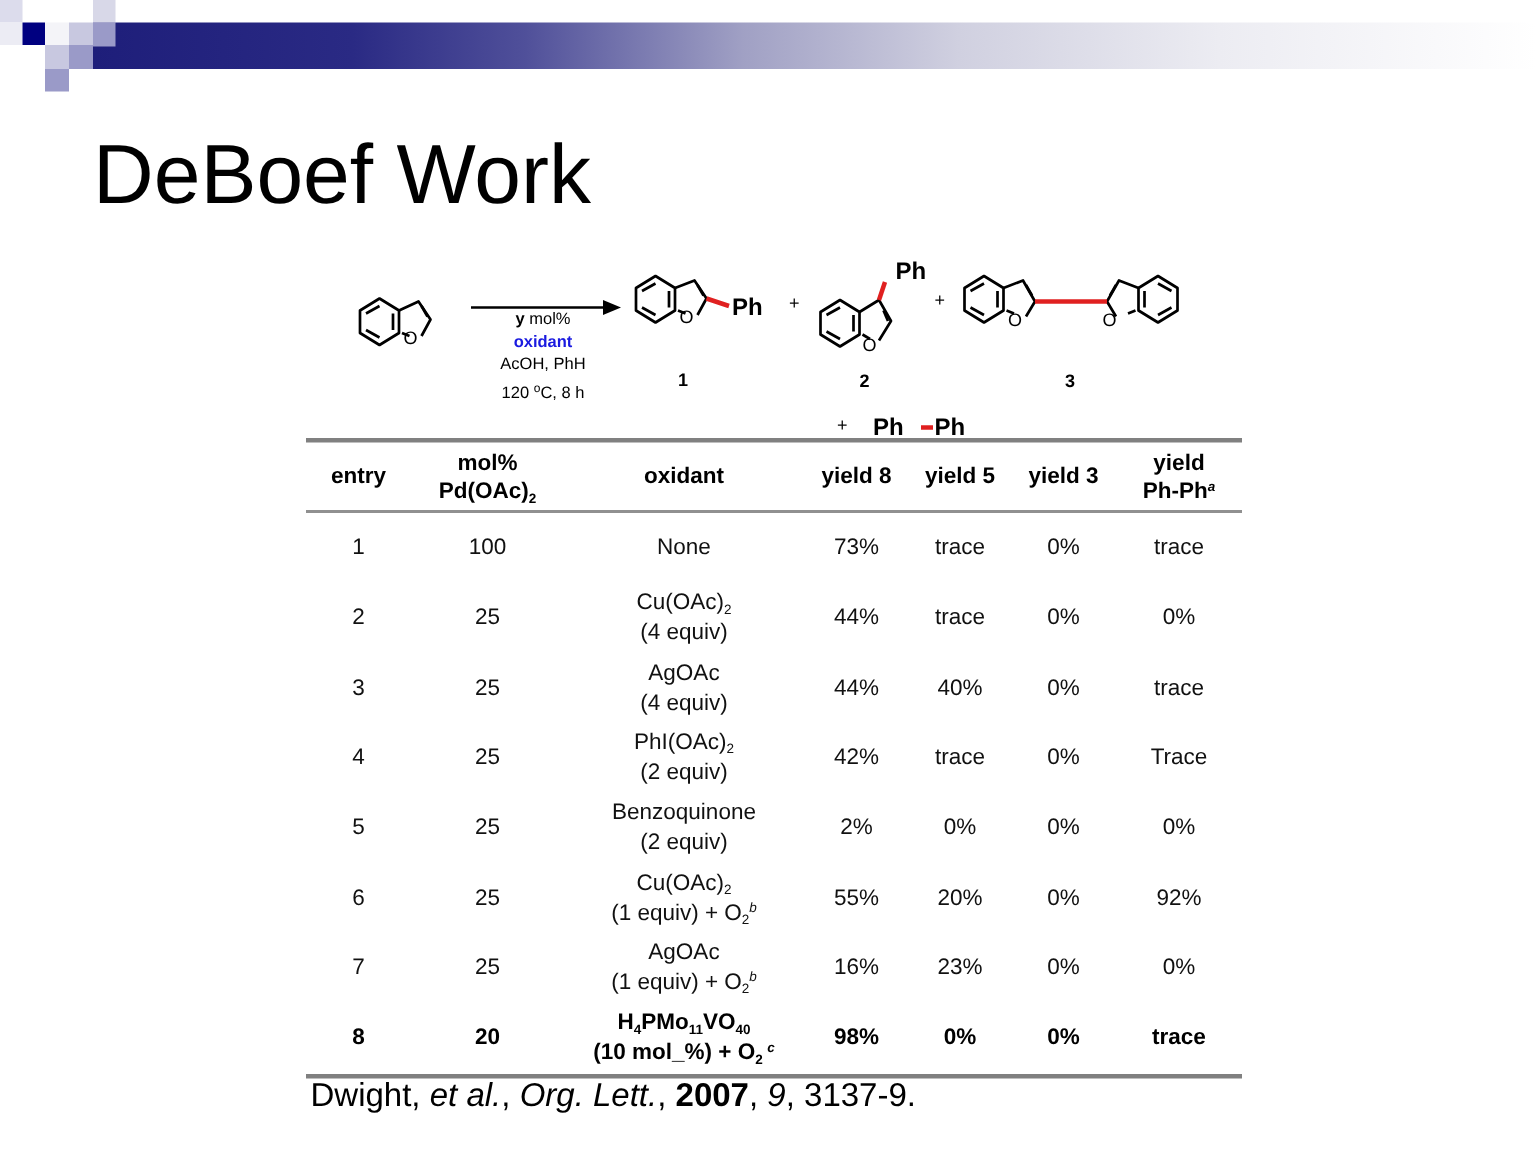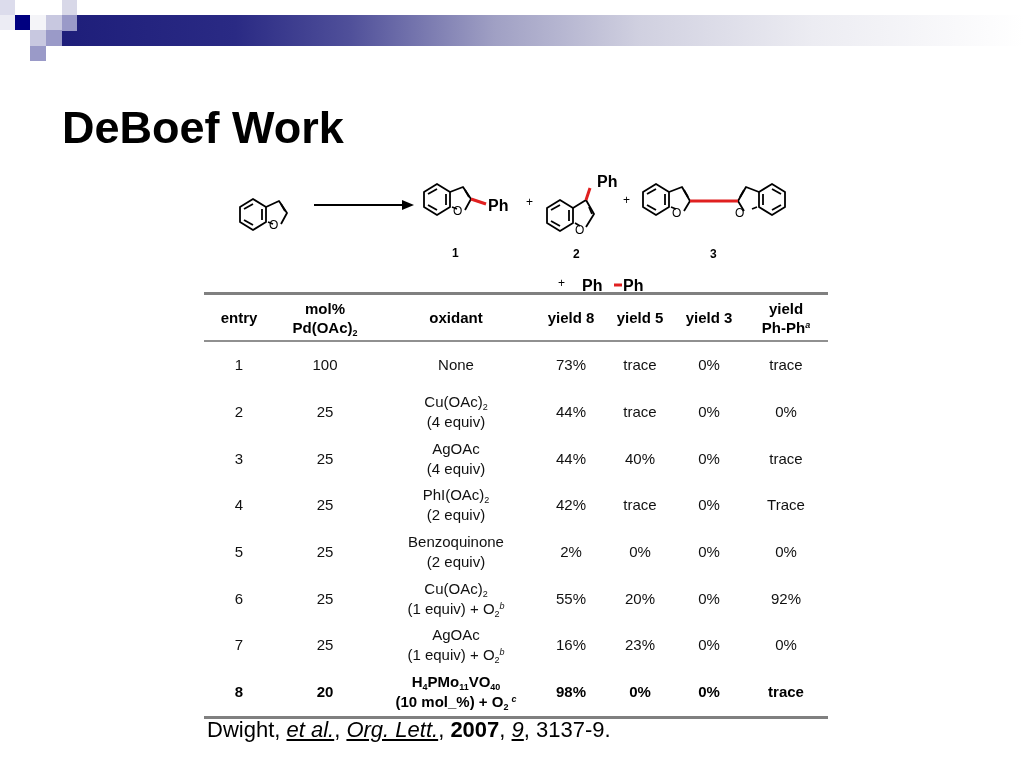--- a/index.html
+++ b/index.html
@@ -20,22 +20,22 @@
   .sq3 { left: 0; top: 15px; width: 15px; height: 15px; background: #ececf4; }
   .sq4 { left: 30px; top: 30px; width: 16px; height: 16px; background: #c8c8e0; }
   .sq5 { left: 46px; top: 15px; width: 16px; height: 16px; background: #c8c8e0; }
   .sq6 { left: 46px; top: 30px; width: 16px; height: 16px; background: #9a9ac8; }
   .sq7 { left: 62px; top: 0px; width: 15px; height: 15px; background: #d8d8e8; }
   .sq8 { left: 62px; top: 15px; width: 15px; height: 16px; background: #9a9ac8; }
   .sq9 { left: 30px; top: 46px; width: 16px; height: 15px; background: #9a9ac8; }
   .sq10 { left: 30px; top: 15px; width: 16px; height: 15px; background: #f4f4f8; }
 
   .title {
-    position: absolute; left: 62px; top: 96px;
-    font-size: 45px; line-height: 64px; font-weight: bold;
+    position: absolute; left: 62px; top: 84px;
+    font-size: 56px; line-height: 64px; font-weight: normal;
     letter-spacing: 0px;
   }
 
   
   .scheme { position: absolute; left: 230px; top: 160px; width: 600px; height: 135px; }
   .scheme svg { position: absolute; left: 0; top: 0; }
   .cond {
     position: absolute; left: 82px; width: 100px; text-align: center;
     font-size: 11px; line-height: 15px;
   }
@@ -68,21 +68,21 @@
   .c-mol { width: 102px; }
   .c-ox { width: 160px; }
   .c-y1 { width: 70px; }
   .c-y2 { width: 68px; }
   .c-y3 { width: 70px; }
   .c-yp { width: 84px; }
 
   .citation {
     position: absolute; left: 207px; top: 716px; font-size: 22px; line-height: 28px;
   }
-  .citation i { font-style: italic; text-decoration: underline; }
+  .citation i { font-style: italic; }
   .citation b { font-weight: bold; }
 </style>
 </head>
 <body>
 
 <div>
   <div class="deco-bar"></div>
   <div class="sq sq1"></div>
   <div class="sq sq3"></div>
   <div class="sq sq10"></div>
@@ -154,20 +154,26 @@
     </g>
 
     <g stroke="#e02020" stroke-width="3">
       <line x1="241" y1="39" x2="256" y2="44"></line>
       <line x1="356" y1="40" x2="360" y2="28"></line>
       <line x1="460" y1="41" x2="508" y2="41"></line>
       <line x1="384" y1="125" x2="392" y2="125"></line>
     </g>
   </svg>
 
+  <div class="cond bottom">
+    <div><b>y</b><span> mol%</span></div>
+    <div class="blue">oxidant</div>
+    <div>AcOH, PhH</div>
+    <div><span>120 </span><sup style="font-size:8px;">o</sup><span>C, 8 h</span></div>
+  </div>
 
   <span class="chem-text" style="left:258px; top:37px;">Ph</span>
   <span class="plus" style="left:296px; top:35px;">+</span>
   <span class="chem-text" style="left:367px; top:13px;">Ph</span>
   <span class="plus" style="left:393px; top:33px;">+</span>
 
   <span class="cmp-label" style="left:222px; top:86px;">1</span>
   <span class="cmp-label" style="left:343px; top:87px;">2</span>
   <span class="cmp-label" style="left:480px; top:87px;">3</span>
 

